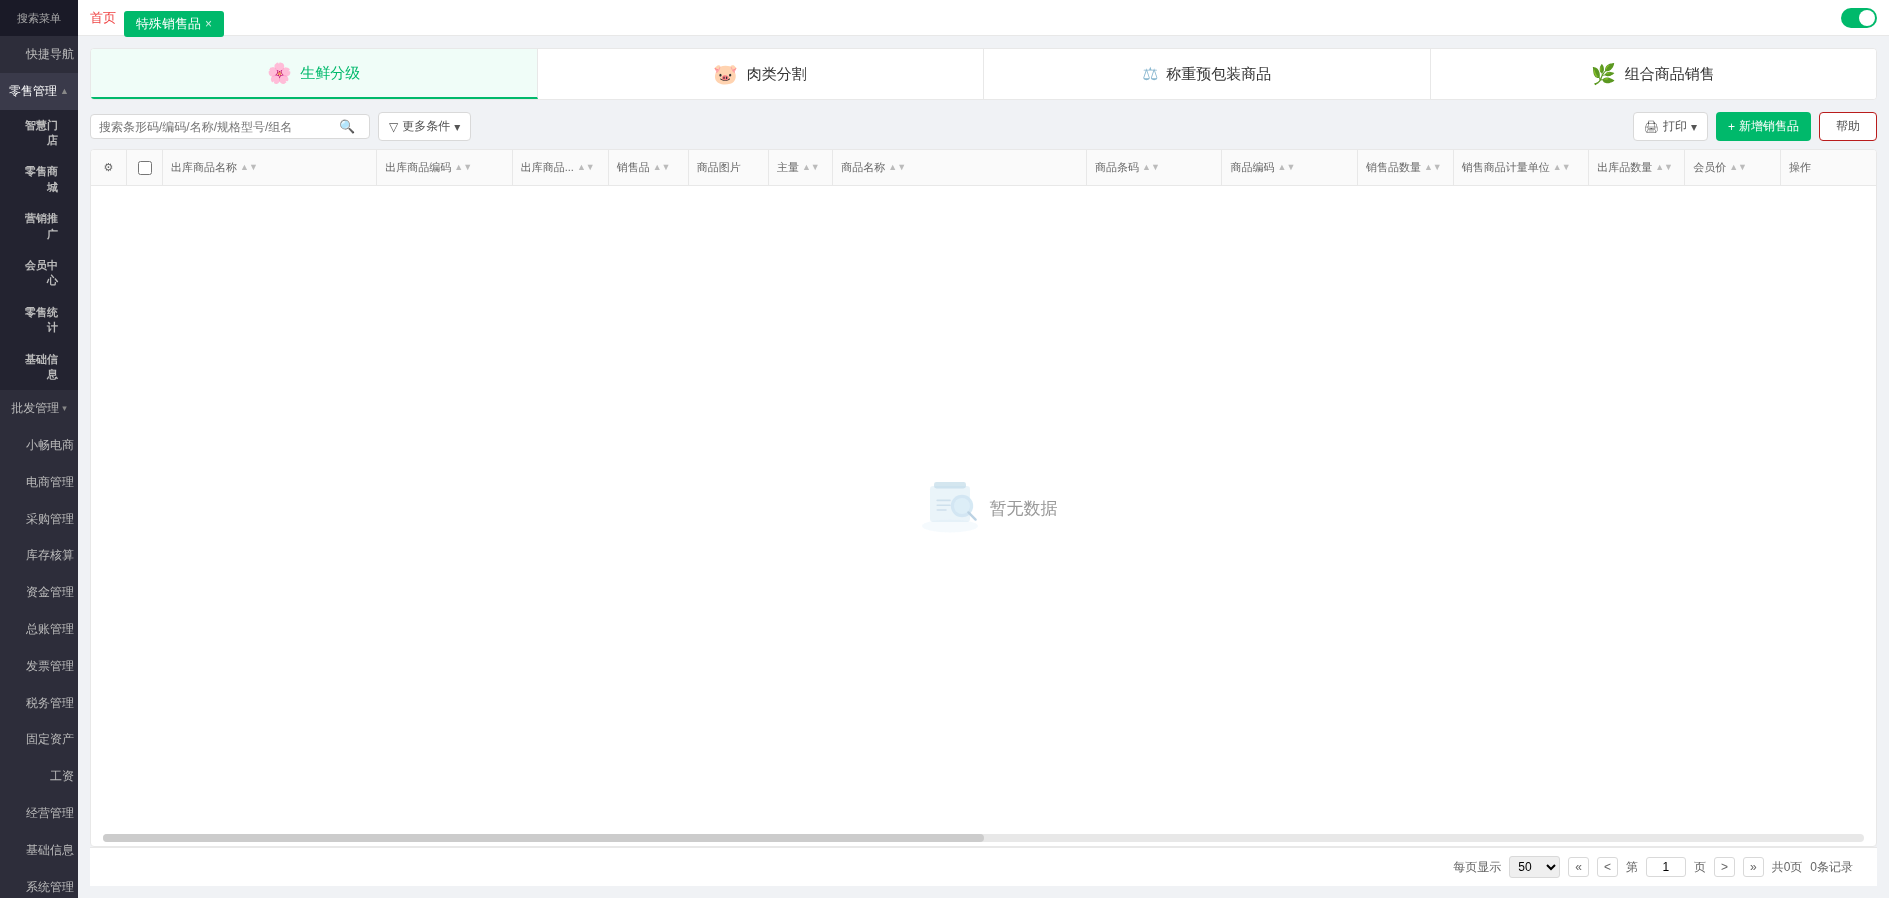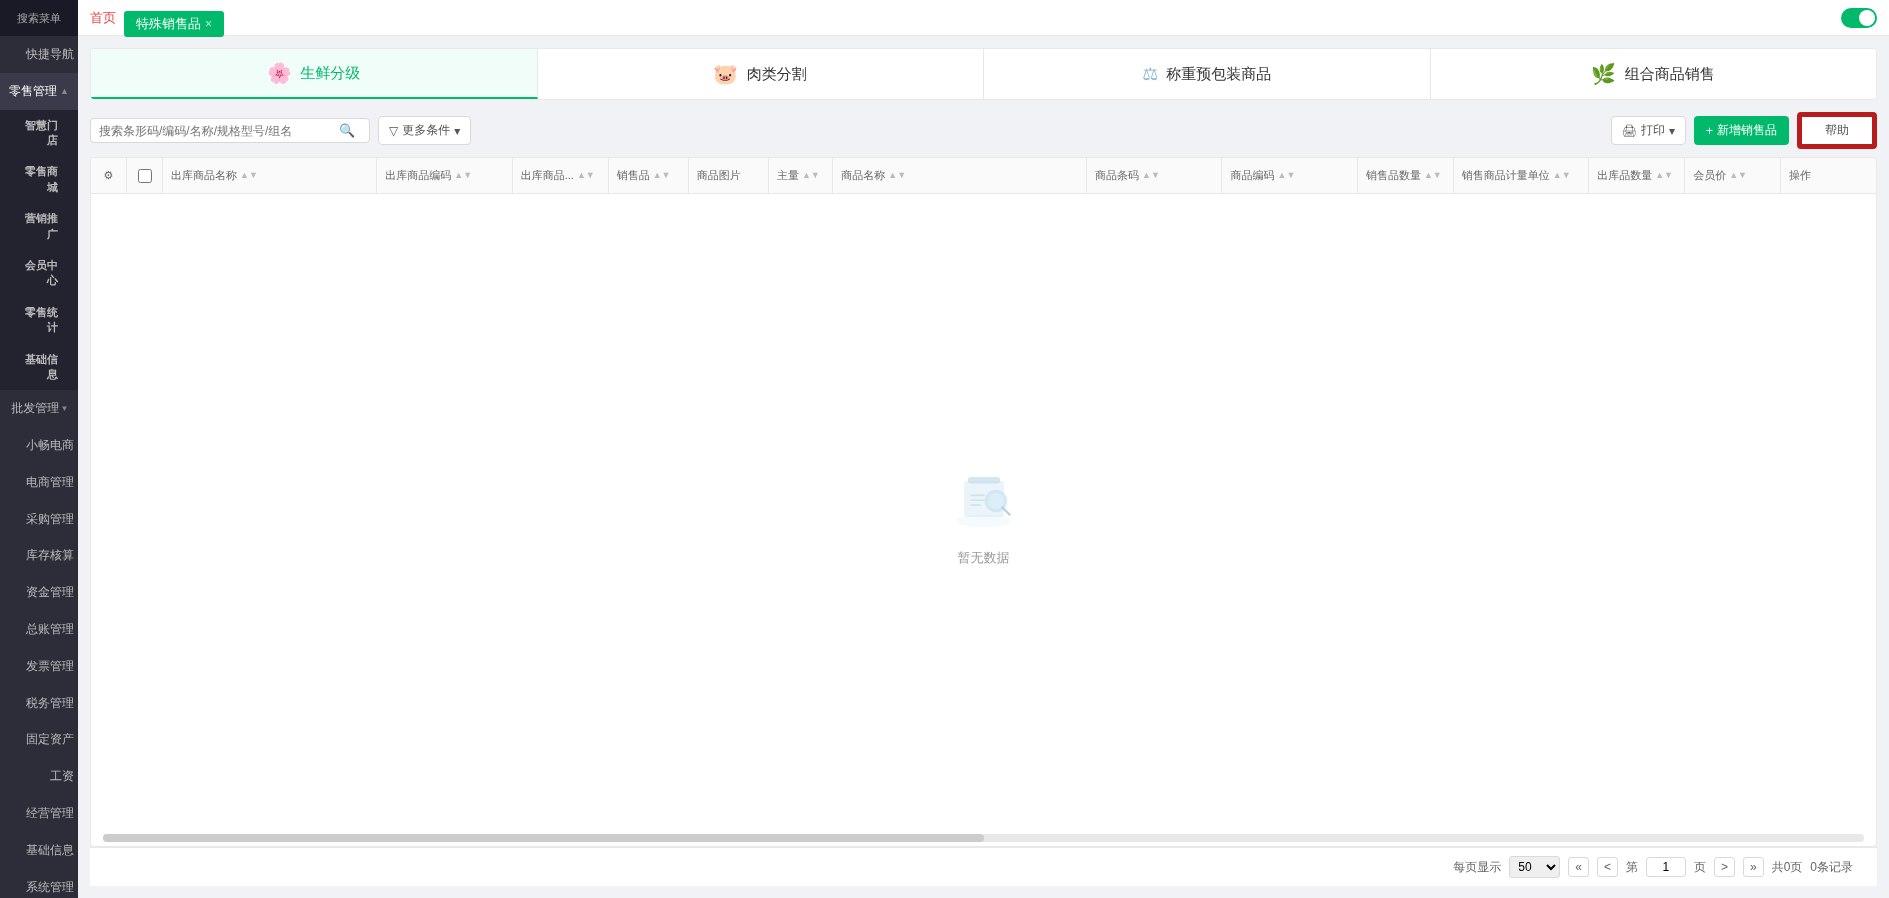--- a/index.html
+++ b/index.html
@@ -217,23 +217,23 @@
       color: #fff;
       border: none;
       border-radius: 4px;
       padding: 6px 12px;
       cursor: pointer;
       font-size: 12px;
       display: flex; align-items: center; gap: 4px;
     }
     .help-btn {
       background: #fff;
-      border: 5px solid #b91c1c;
-      border-radius: 4px;
-      padding: 5px 23px;
+      border: 1px solid #b91c1c;
+      border-radius: 4px;
+      padding: 5px 16px;
       cursor: pointer;
       font-size: 12px;
       color: #555;
     }
 
     
     .table-container {
       flex: 1;
       background: #fff;
       border: 1px solid #e8e8e8;
@@ -275,25 +275,25 @@
     .th-saleqty { flex: 1; min-width: 70px; }
     .th-saleunit { flex: 1.5; min-width: 90px; }
     .th-outqty { flex: 1; min-width: 70px; }
     .th-memberprice { flex: 1; min-width: 70px; }
     .th-action { flex: 1; min-width: 60px; }
 
     
     .empty-state {
       flex: 1;
       display: flex;
-      flex-direction: column;
+      flex-direction: row;
       align-items: center;
       justify-content: center;
       color: #999;
-      font-size: 13px;
+      font-size: 17px;
     }
     .empty-icon {
       width: 80px;
       height: 80px;
       margin-bottom: 12px;
       opacity: 0.7;
     }
 
     
     .pagination {

